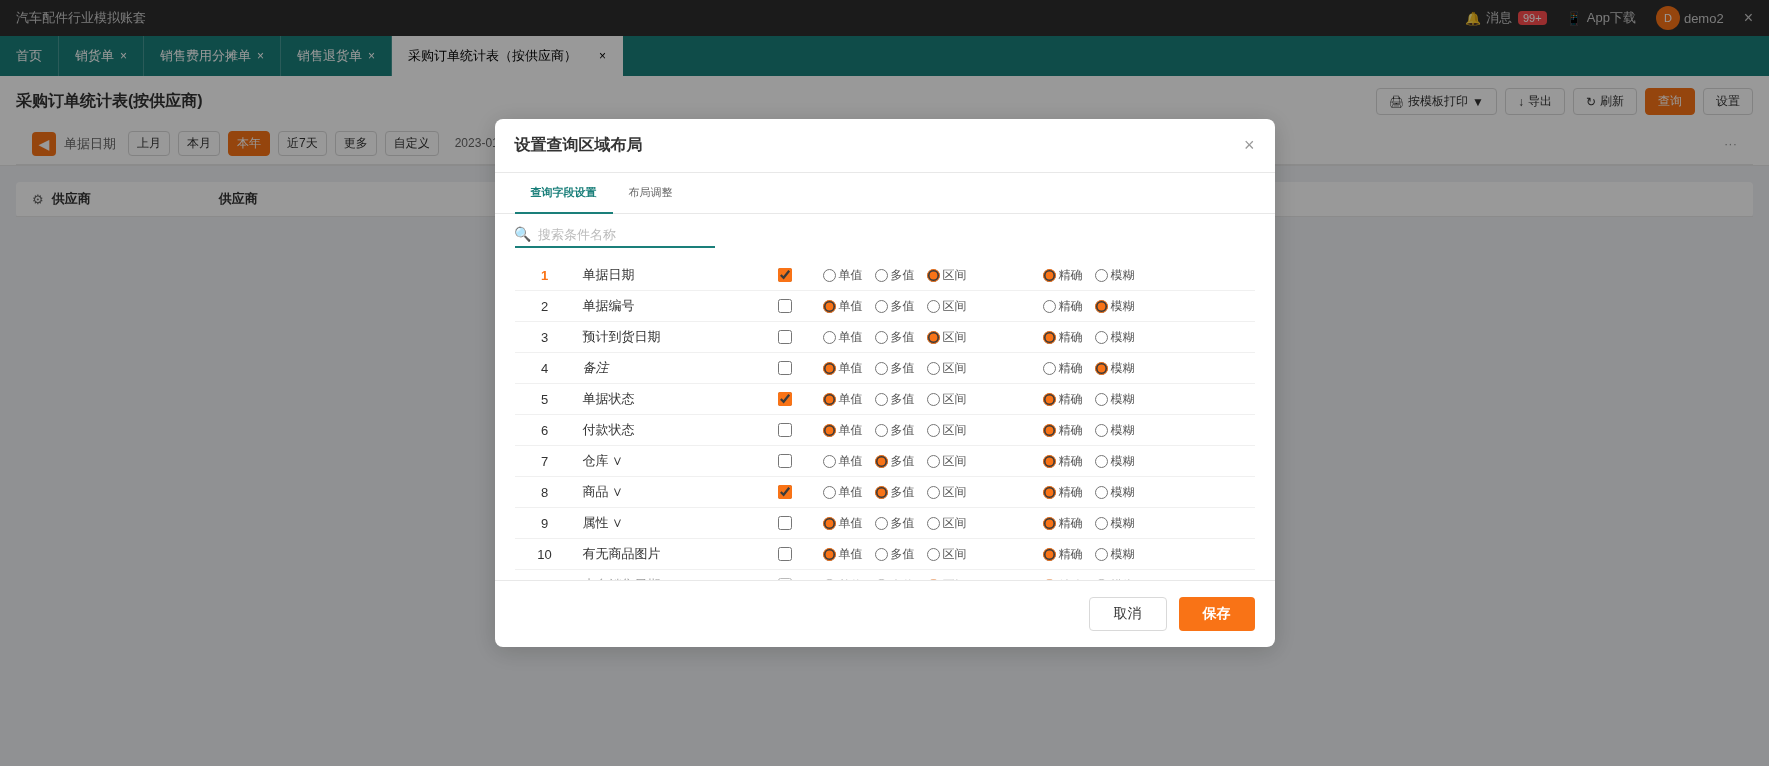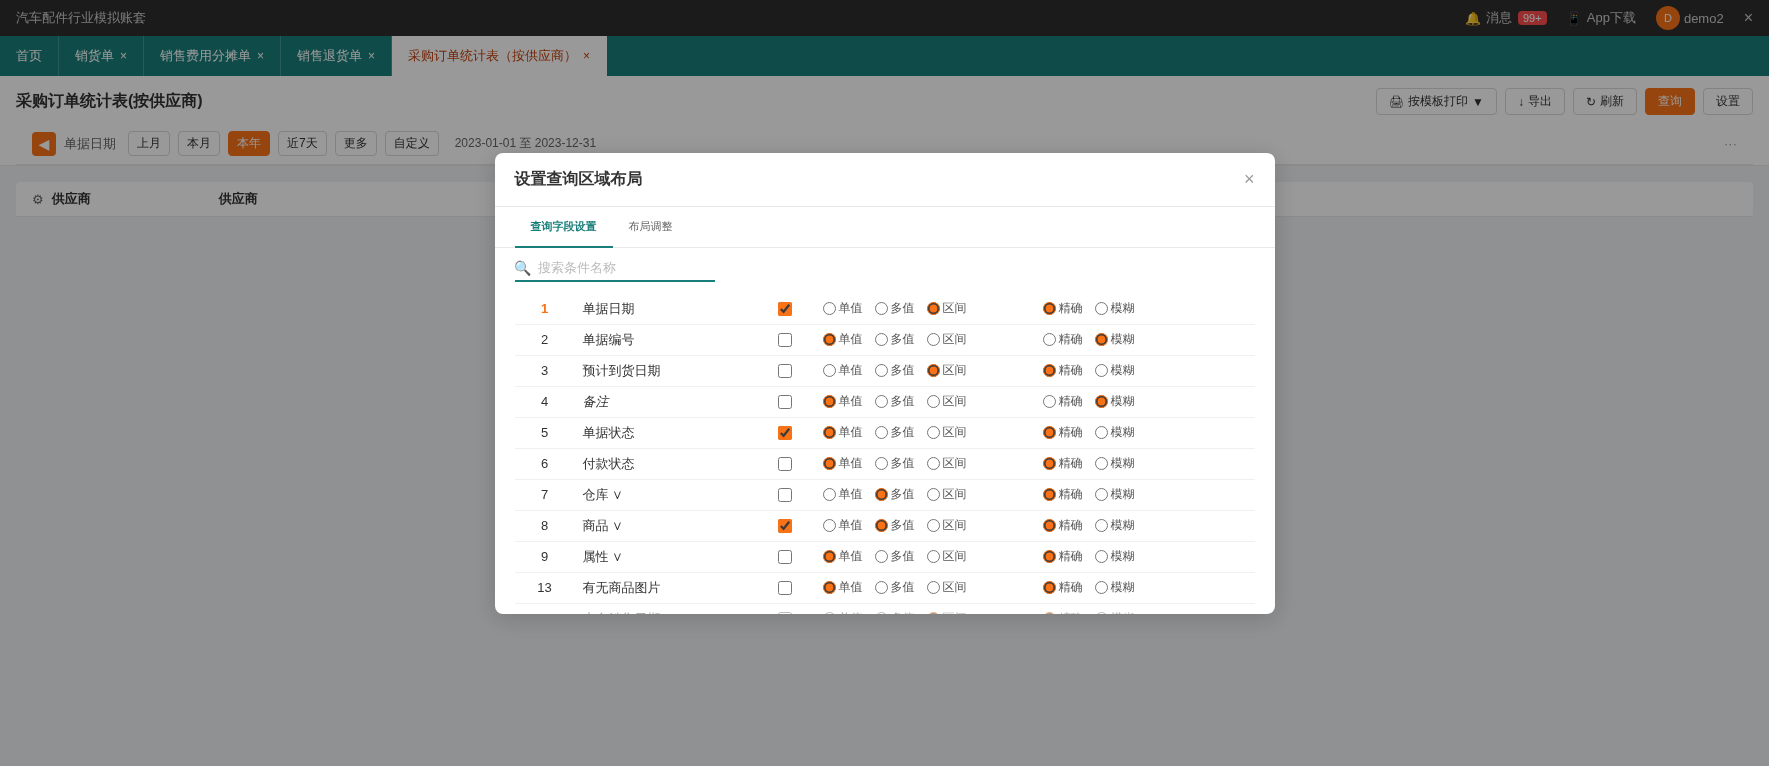--- a/index.html
+++ b/index.html
@@ -44,21 +44,21 @@
       align-items: center;
       padding: 0 16px;
       color: #fff;
       font-size: 13px;
       cursor: pointer;
       border-right: 1px solid rgba(255,255,255,0.2);
       position: relative;
       white-space: nowrap;
     }
     .tab-item.home { background: #1a7f7a; }
-    .tab-item.active-tab { background: #fff; color: #c2410c; }
+    .tab-item.active-tab { background: #fff; color: #000000; gap: 16px; }
     .tab-close { margin-left: 6px; font-size: 12px; color: inherit; }
 
     
     .page-header {
       background: #fff;
       padding: 12px 16px 0;
       border-bottom: 1px solid #e8e8e8;
     }
     .page-title-row {
       display: flex;
@@ -628,21 +628,21 @@
       <div class="match-group">
         <label class="radio-label">
           <input type="radio" name="match_8" checked="" style=""> 精确
         </label>
         <label class="radio-label">
           <input type="radio" name="match_8" style=""> 模糊
         </label>
       </div>
     </div>
           <div class="ct-row">
-      <div class="order-num-normal">13</div>
+      <div class="order-num-normal">10</div>
       <div style="color:#333;">有无商品图片</div>
       <div class="checkbox-wrap">
         <input type="checkbox" style="">
       </div>
       <div class="radio-group">
         <label class="radio-label">
           <input type="radio" name="type_9" checked="" style=""> 单值
         </label>
         <label class="radio-label">
           <input type="radio" name="type_9" style=""> 多值
@@ -682,14 +682,18 @@
           <input type="radio" name="match_10" checked="" style=""> 精确
         </label>
         <label class="radio-label">
           <input type="radio" name="match_10" style=""> 模糊
         </label>
       </div>
     </div>
         </div>
     </div>
 
+    <div class="modal-footer">
+      <button class="btn-cancel">取消</button>
+      <button class="btn-save">保存</button>
+    </div>
   </div>
 </div>
 
 </body></html>

